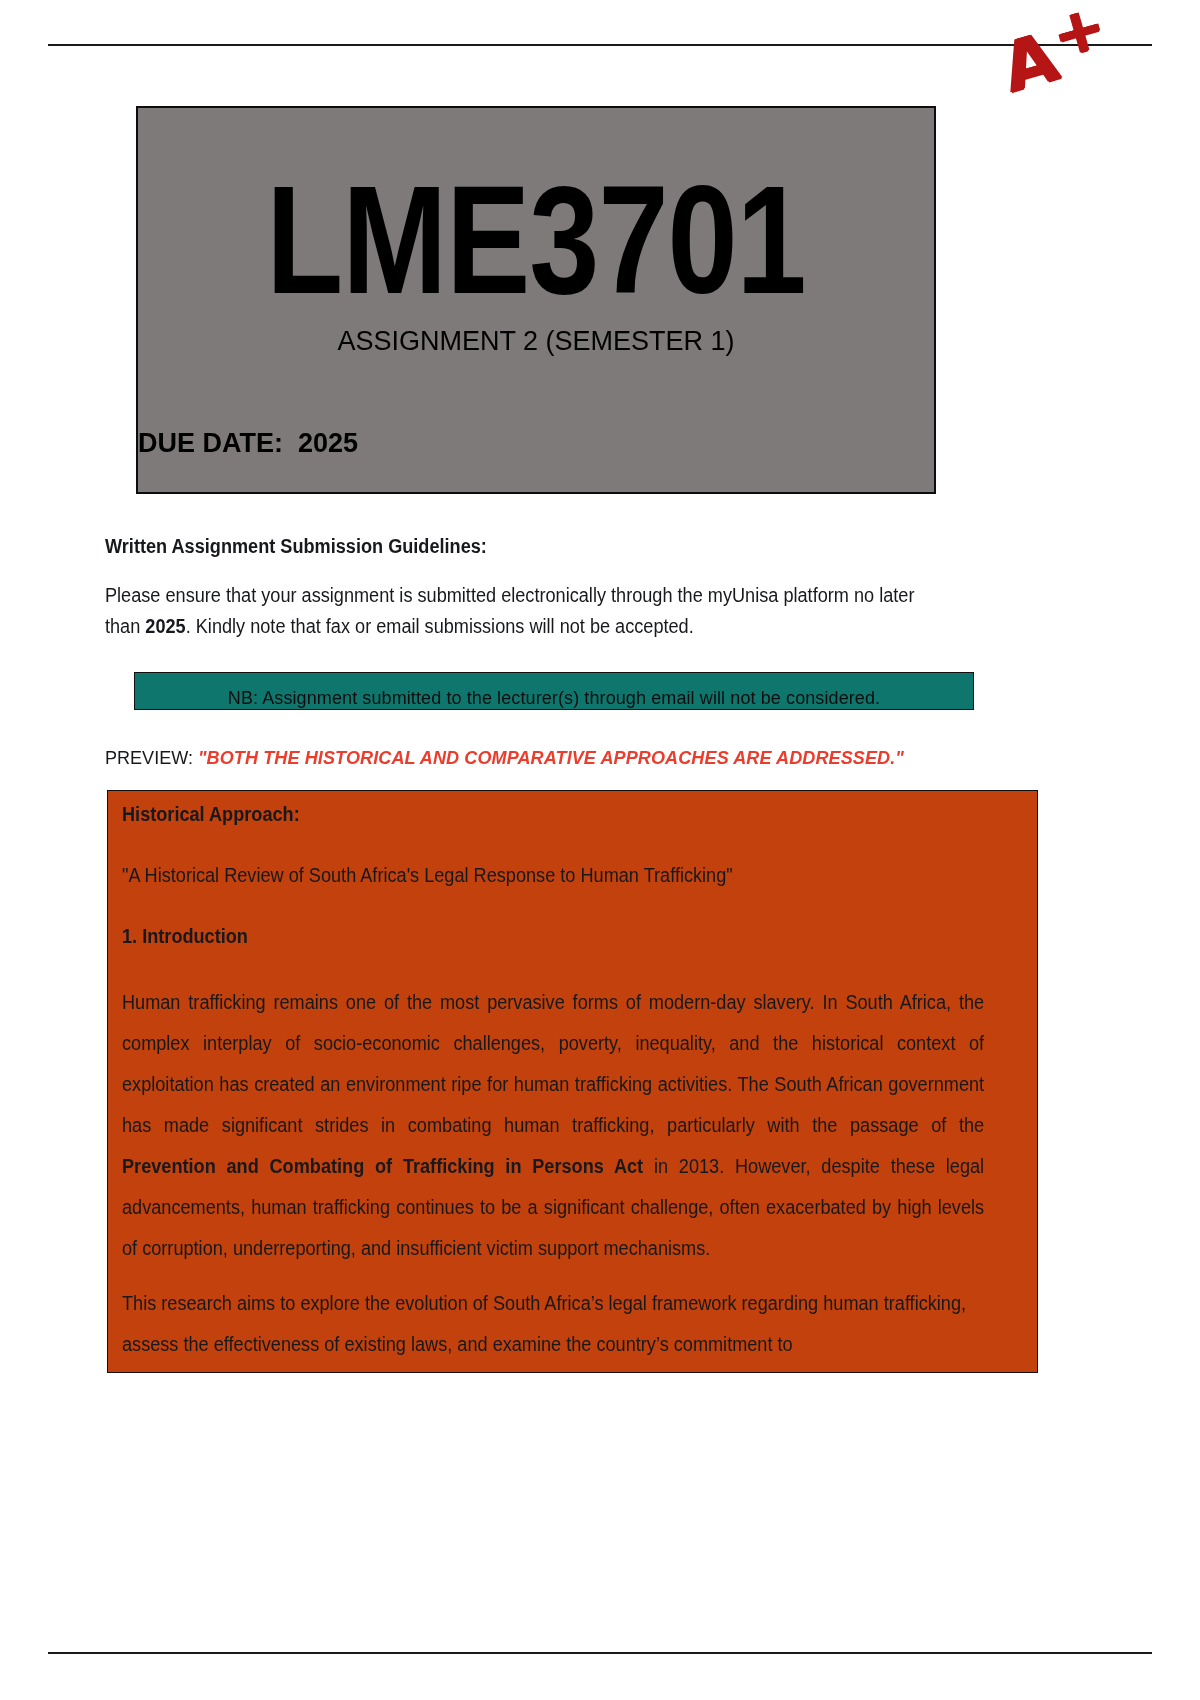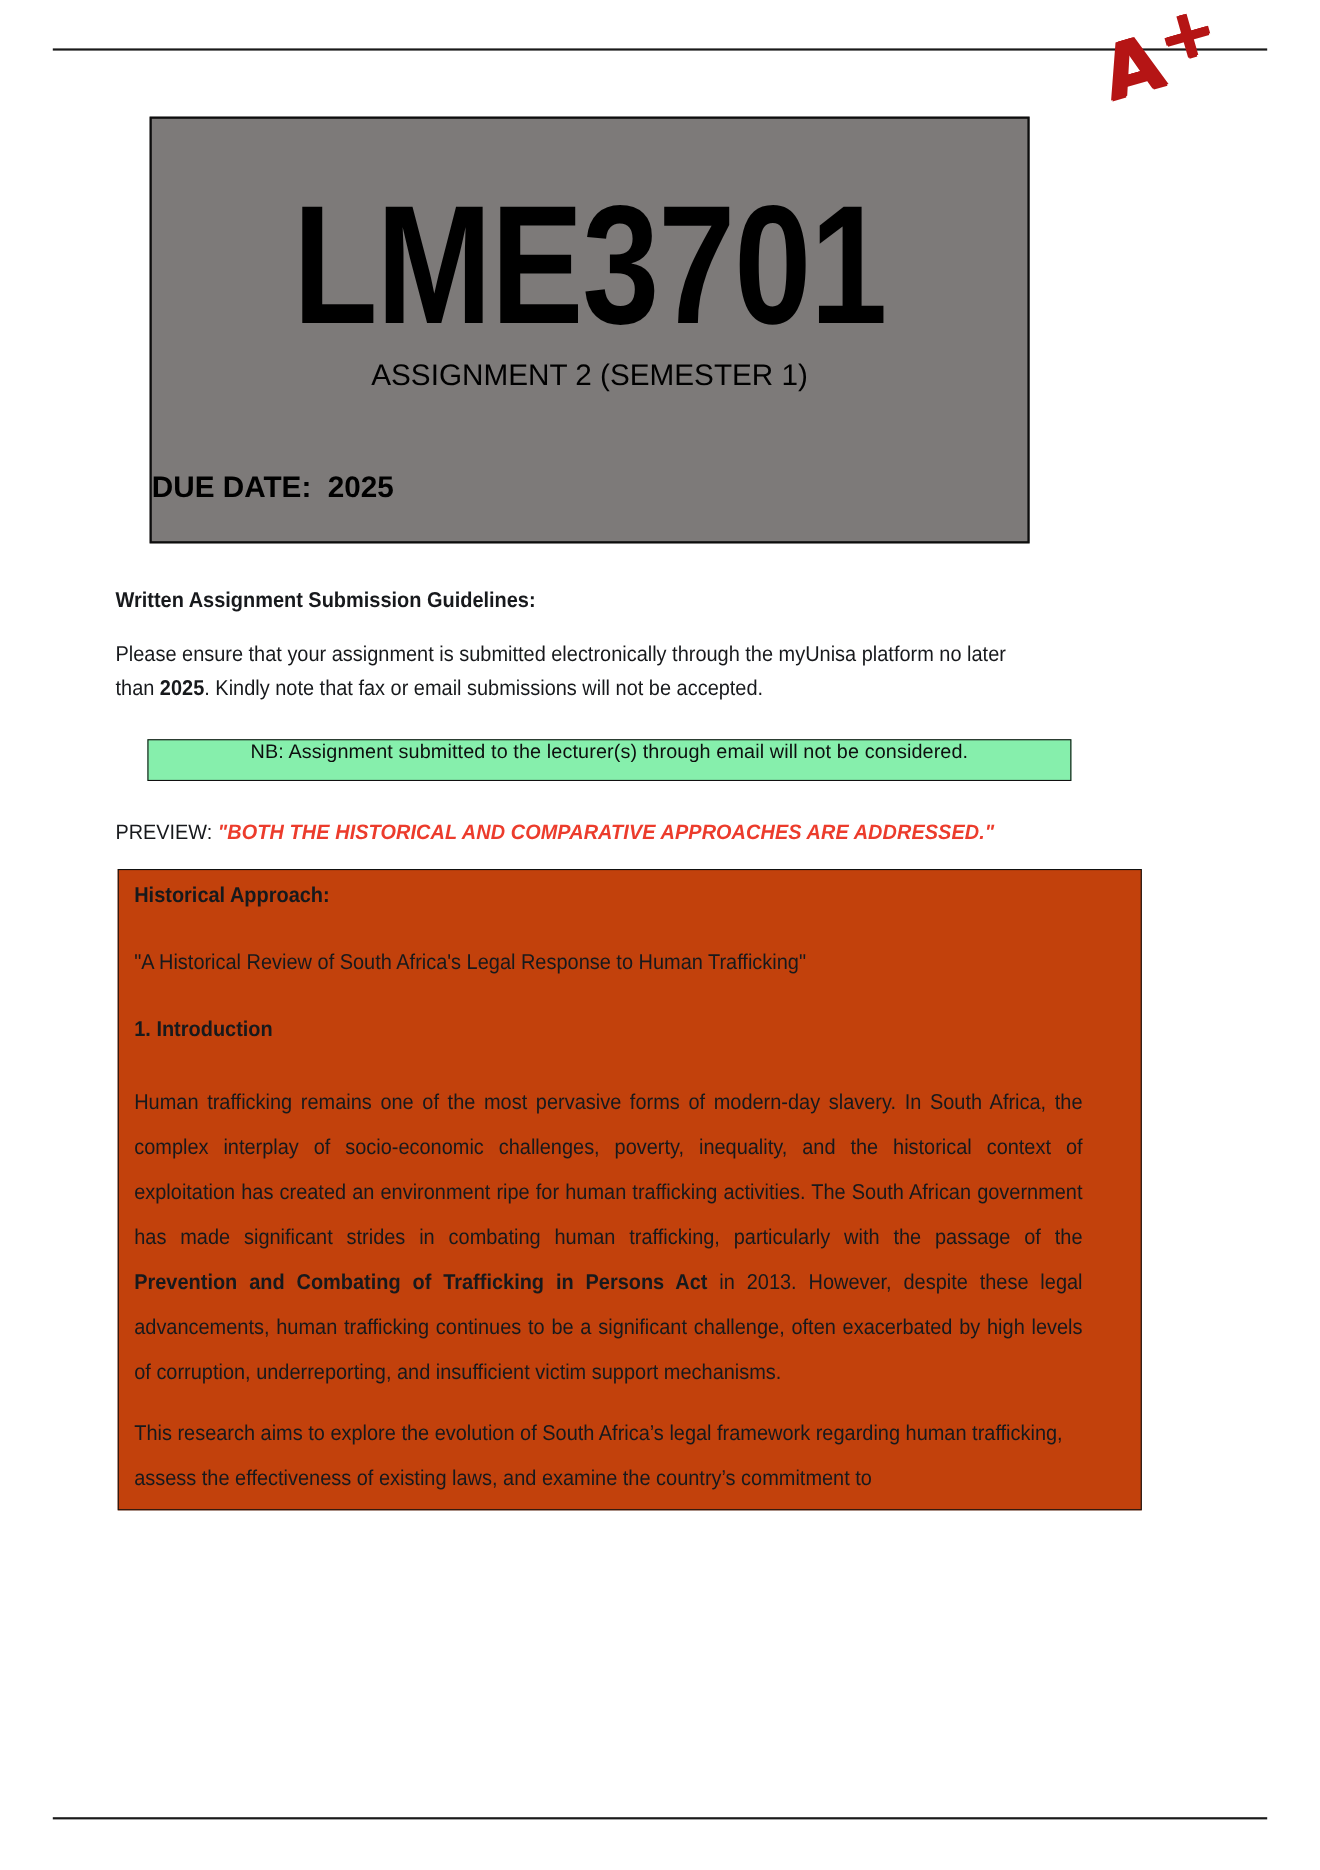--- a/index.html
+++ b/index.html
@@ -128,24 +128,24 @@
     transform: scaleX(0.93);
     transform-origin: left top;
   }
   .guidelines-body b { font-weight: bold; }
 
   
   .nb-banner {
     position: absolute;
     left: 134px; top: 672px;
     width: 840px; height: 38px;
-    background: #86efac;
+    background: #0f766e;
     border: 1.5px solid #111;
     display: flex;
-    align-items: flex-start;
+    align-items: flex-end;
     justify-content: center;
   }
   .nb-text {
     font-family: "Liberation Sans", sans-serif;
     font-size: 18px;
     color: #0e0e0e;
     letter-spacing: 0.1px;
   }
 
   

